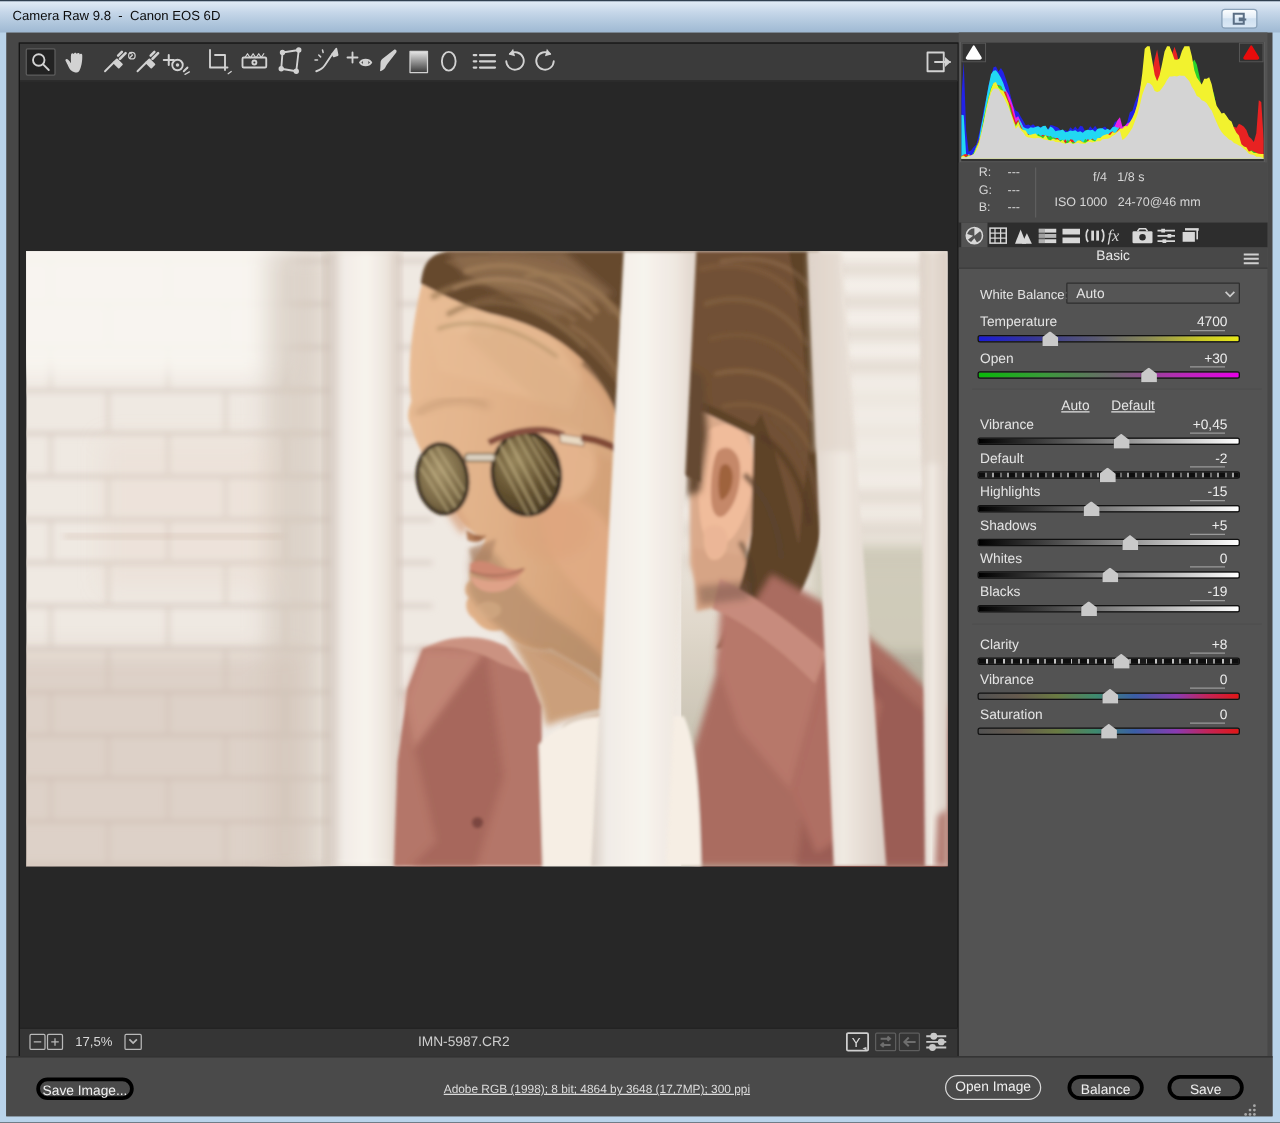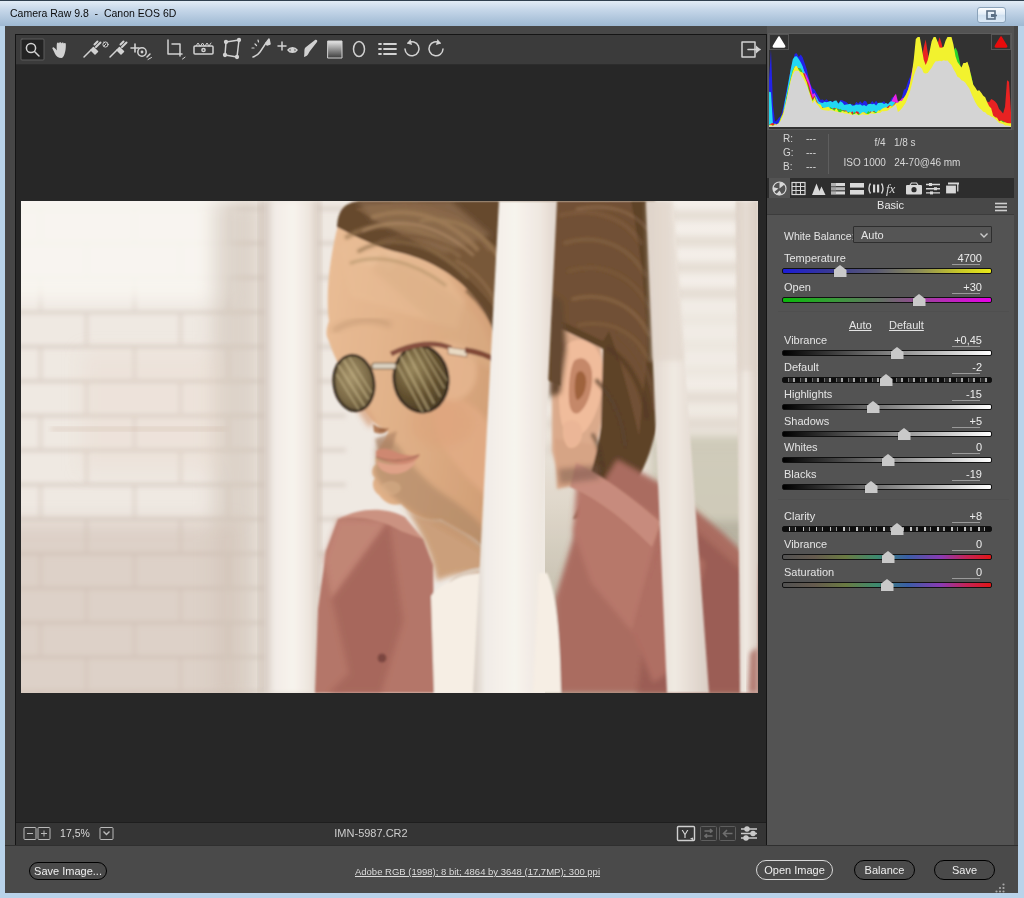--- a/index.html
+++ b/index.html
@@ -4,21 +4,21 @@
 *{margin:0;padding:0;box-sizing:border-box}
 html,body{width:1024px;height:898px;overflow:hidden}
 body{position:relative;background:#b9d3ea;font-family:"Liberation Sans",sans-serif}
 .abs{position:absolute}
 .lbl{position:absolute;color:#e4e4e4;font-size:11px;white-space:nowrap}
 .val{position:absolute;color:#ececec;font-size:11px;width:50px;text-align:right}
 .vline{position:absolute;height:1px;background:#9a9a9a;width:28px}
 .track{position:absolute;width:210px;height:6px;border:1px solid #111;border-radius:2px;left:782px}
 .thumb{position:absolute;width:13px;height:12px;background:#c9c9c9;clip-path:polygon(50% 0,100% 42%,100% 100%,0 100%,0 42%);filter:drop-shadow(0 0 1px #1a1a1a)}
 .sep{position:absolute;left:778px;width:231px;height:1px;background:#3b3b3b;border-bottom:1px solid rgba(255,255,255,.10)}
-.btn{position:absolute;border:1px solid #000000;border-radius:10px;color:#efefef;font-size:11px;text-align:center;background:transparent}
+.btn{position:absolute;border:3px solid #000000;border-radius:10px;color:#efefef;font-size:11px;text-align:center;background:transparent}
 </style></head><body>
 
 <div class="abs" style="left:0;top:0;width:1024px;height:26px;background:linear-gradient(#e2ecf6 0%,#c6d7e9 35%,#adc4db 75%,#9fb9d3 100%);border-top:1px solid #30404f"></div>
 <div class="abs" style="left:10px;top:7px;font-size:10.5px;color:#0b0b0b;letter-spacing:0">Camera Raw 9.8&nbsp; -&nbsp; Canon EOS 6D</div>
 <div class="abs" style="left:977px;top:7px;width:29px;height:16px;border:1px solid #8ba3ba;border-radius:3px;background:linear-gradient(#fbfdfe,#e3edf7 45%,#cfe0f0 50%,#dce9f6)">
  <svg width="27" height="14" viewBox="0 0 27 14" style="position:absolute;left:0;top:0">
   <rect x="9" y="3" width="8" height="8" fill="none" stroke="#5a6e84" stroke-width="1.6"></rect>
   <rect x="13" y="6" width="4" height="3" fill="#5a6e84"></rect>
       <line x1="14" y1="7.5" x2="19" y2="7.5" stroke="#5a6e84" stroke-width="1.6"></line>
  </svg>

